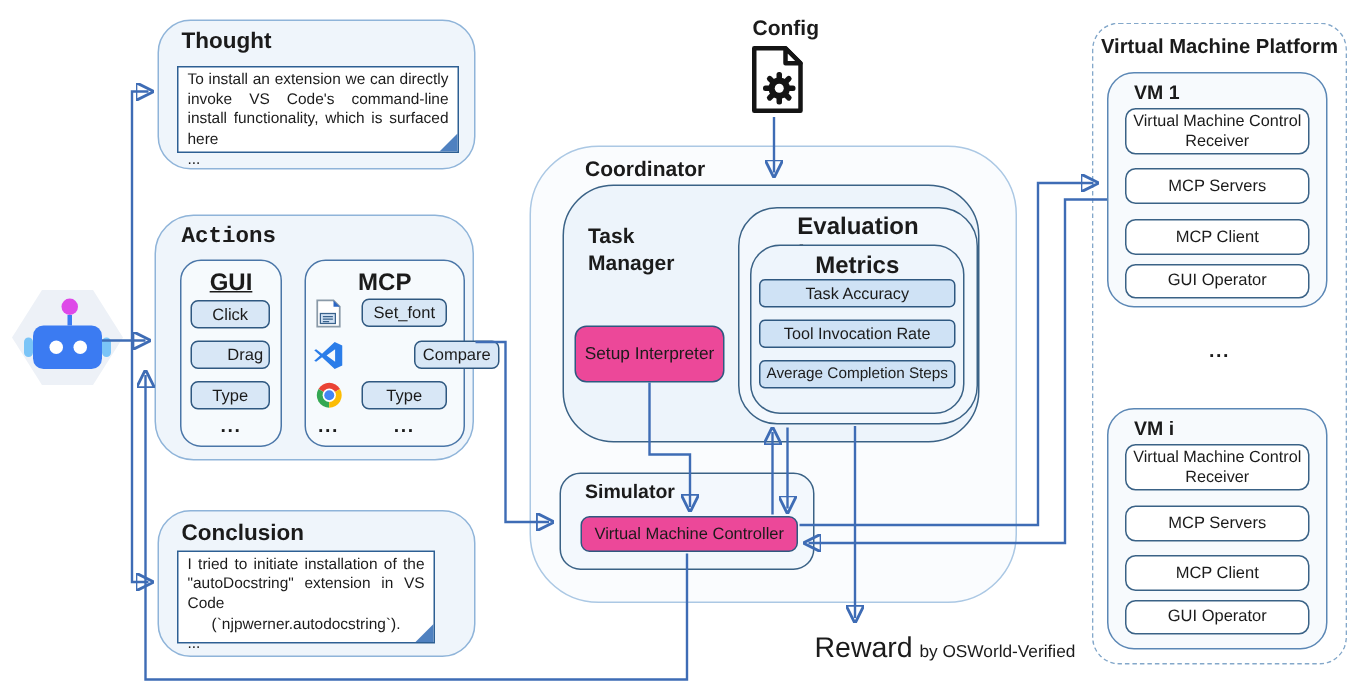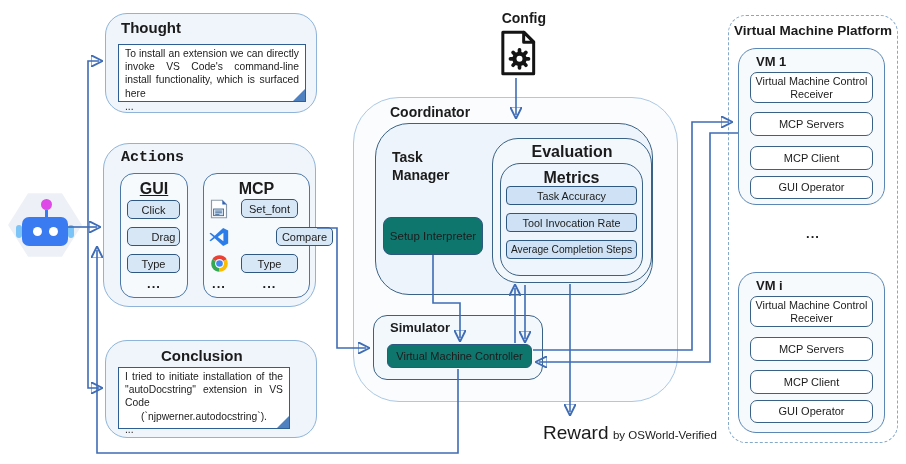--- a/index.html
+++ b/index.html
@@ -9,21 +9,21 @@
   }
   .box{position:absolute;box-sizing:border-box;}
   .lbl{position:absolute;box-sizing:border-box;}
   
   .bubble{background:#eff5fb;border:1.5px solid #8fb4d9;border-radius:22px;}
   .coord{background:#fafcfe;border:1.5px solid #abc8e4;border-radius:46px;}
   .darkbox{background:#edf4fb;border:1.5px solid #3a6286;border-radius:34px;}
   .evalbox{background:#f3f8fd;border:1.5px solid #3a6286;border-radius:26px;}
   .metricsbox{background:#eef5fc;border:1.5px solid #3a6286;border-radius:20px;}
   .subgroup{background:#f6fafd;border:1.5px solid #4a76a8;border-radius:14px;}
-  .whitebox{background:#0f766e;border:1.5px solid #2f5880;border-radius:8px;display:flex;align-items:center;justify-content:center;text-align:right;}
+  .whitebox{background:#ec4899;border:1.5px solid #2f5880;border-radius:8px;display:flex;align-items:center;justify-content:center;text-align:right;}
   .btn{background:#d8e7f6;border:1.4px solid #2f5880;border-radius:5px;display:flex;align-items:center;justify-content:center;font-size:11px;}
   .chip{background:#cfe2f5;border:1.4px solid #2f5880;border-radius:4px;display:flex;align-items:center;justify-content:center;font-size:10.8px;}
   .vmouter{background:#f7fafd;border:1.5px solid #5b87b5;border-radius:18px;}
   .vmitem{background:#ffffff;border:1.4px solid #3a6286;border-radius:7px;display:flex;align-items:center;justify-content:center;text-align:center;font-size:11px;line-height:1.15;}
   .note{background:#fff;border:1.5px solid #2d5f93;position:absolute;box-sizing:border-box;padding:2px 6px 2px 6px;font-size:10.3px;line-height:1.28;}
   .note .fold{position:absolute;right:0;bottom:0;width:0;height:0;border-left:12px solid transparent;border-bottom:12px solid #4f81c0;}
   .t15{font-weight:700;font-size:15px;}
   .t14{font-weight:700;font-size:14px;}
   .t13{font-weight:700;font-size:13px;}
   .t12c{font-size:16px;font-weight:700;text-align:center;}
@@ -103,21 +103,21 @@
     </svg>
   </div>
 
   <div class="box btn" style="left:241px;top:199px;width:57px;height:19px;">Set_font</div>
   <div class="box btn" style="left:241px;top:227px;width:57px;height:19px;margin-left:35px;">Compare</div>
   <div class="box btn" style="left:241px;top:254px;width:57px;height:19px;">Type</div>
   <div class="lbl dots" style="left:206px;top:276px;width:26px;">...</div>
   <div class="lbl dots" style="left:241px;top:276px;width:57px;">...</div>
 
   <div class="box bubble" style="left:105px;top:340px;width:212px;height:98px;"></div>
-  <div class="lbl t15" style="left:121px;top:347px;margin-left:40px;">Conclusion</div>
+  <div class="lbl t15" style="left:121px;top:347px;">Conclusion</div>
   <div class="note" style="left:118px;top:367px;width:172px;height:62px;">
     <div class="just">I tried to initiate installation of the "autoDocstring" extension in VS Code</div>
     <div style="text-align:center;">(`njpwerner.autodocstring`).</div>
     <div>...</div>
     <div class="fold"></div>
   </div>
 
   <div class="lbl t14" style="left:490px;top:10px;width:56px;text-align:right;">Config</div>
   <div class="lbl" style="left:497px;top:29px;width:40px;height:48px;">
     <svg width="40" height="48" viewBox="0 0 48 56">

